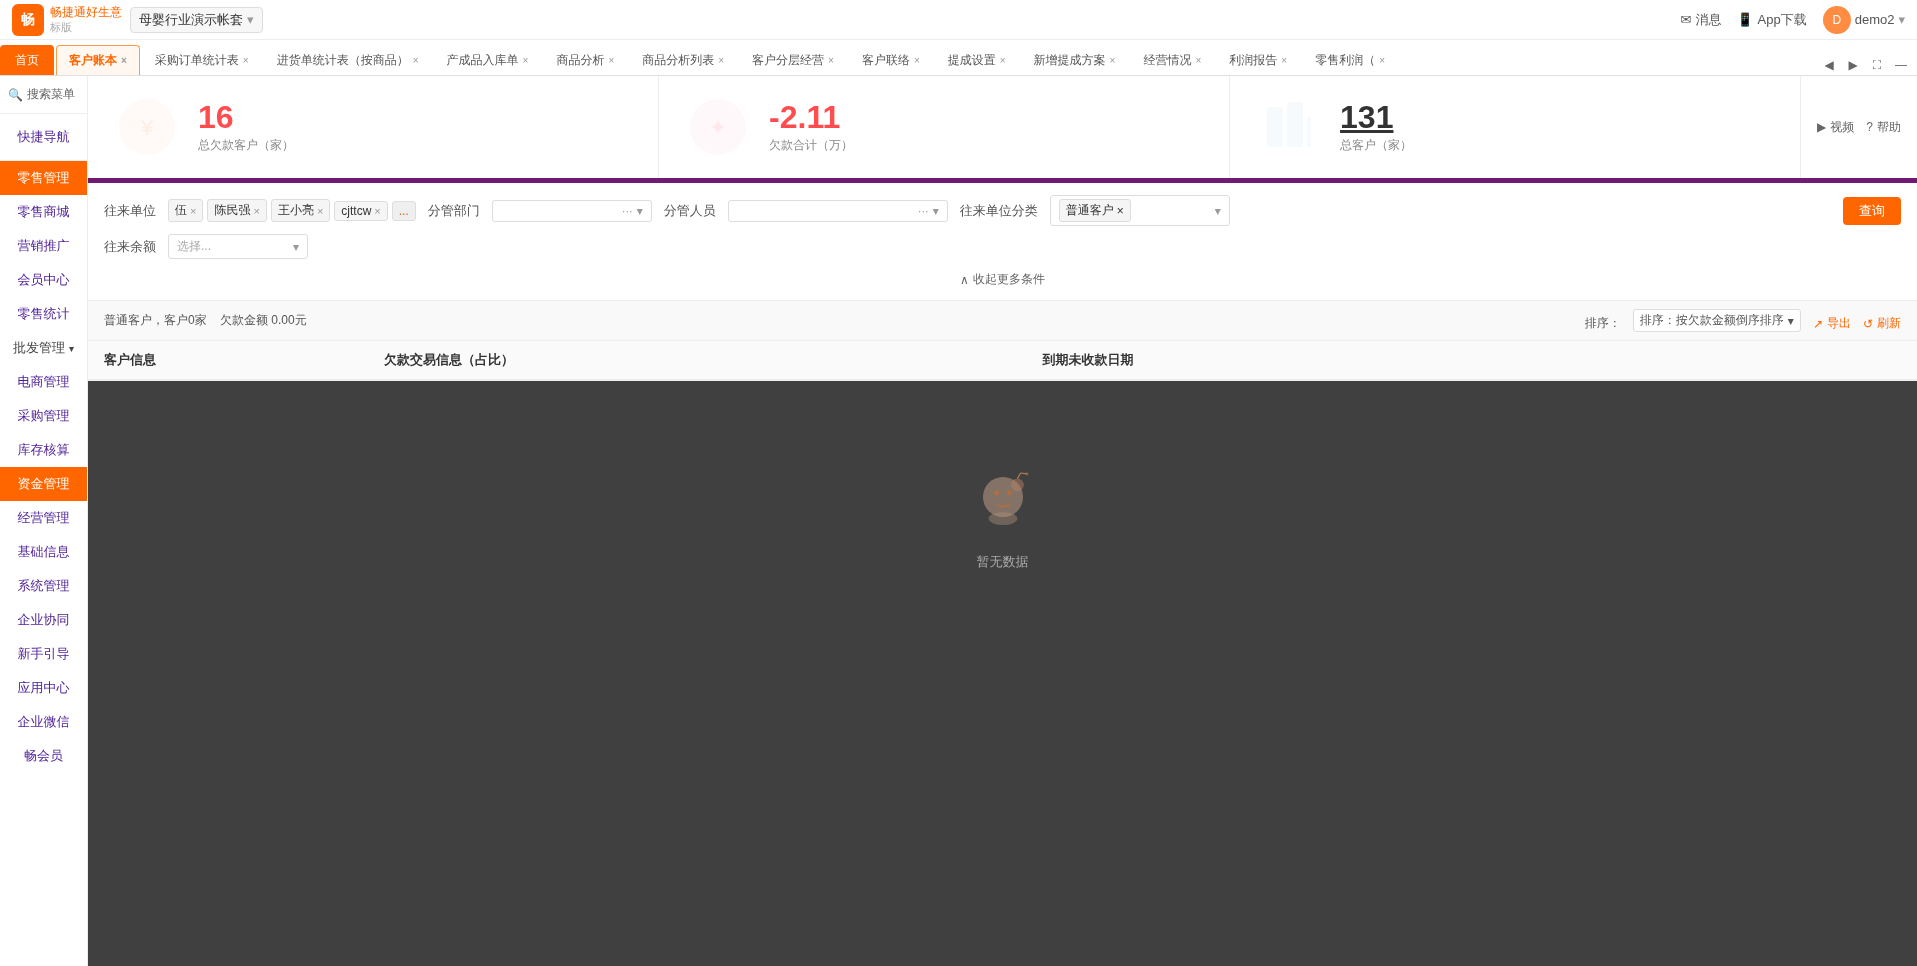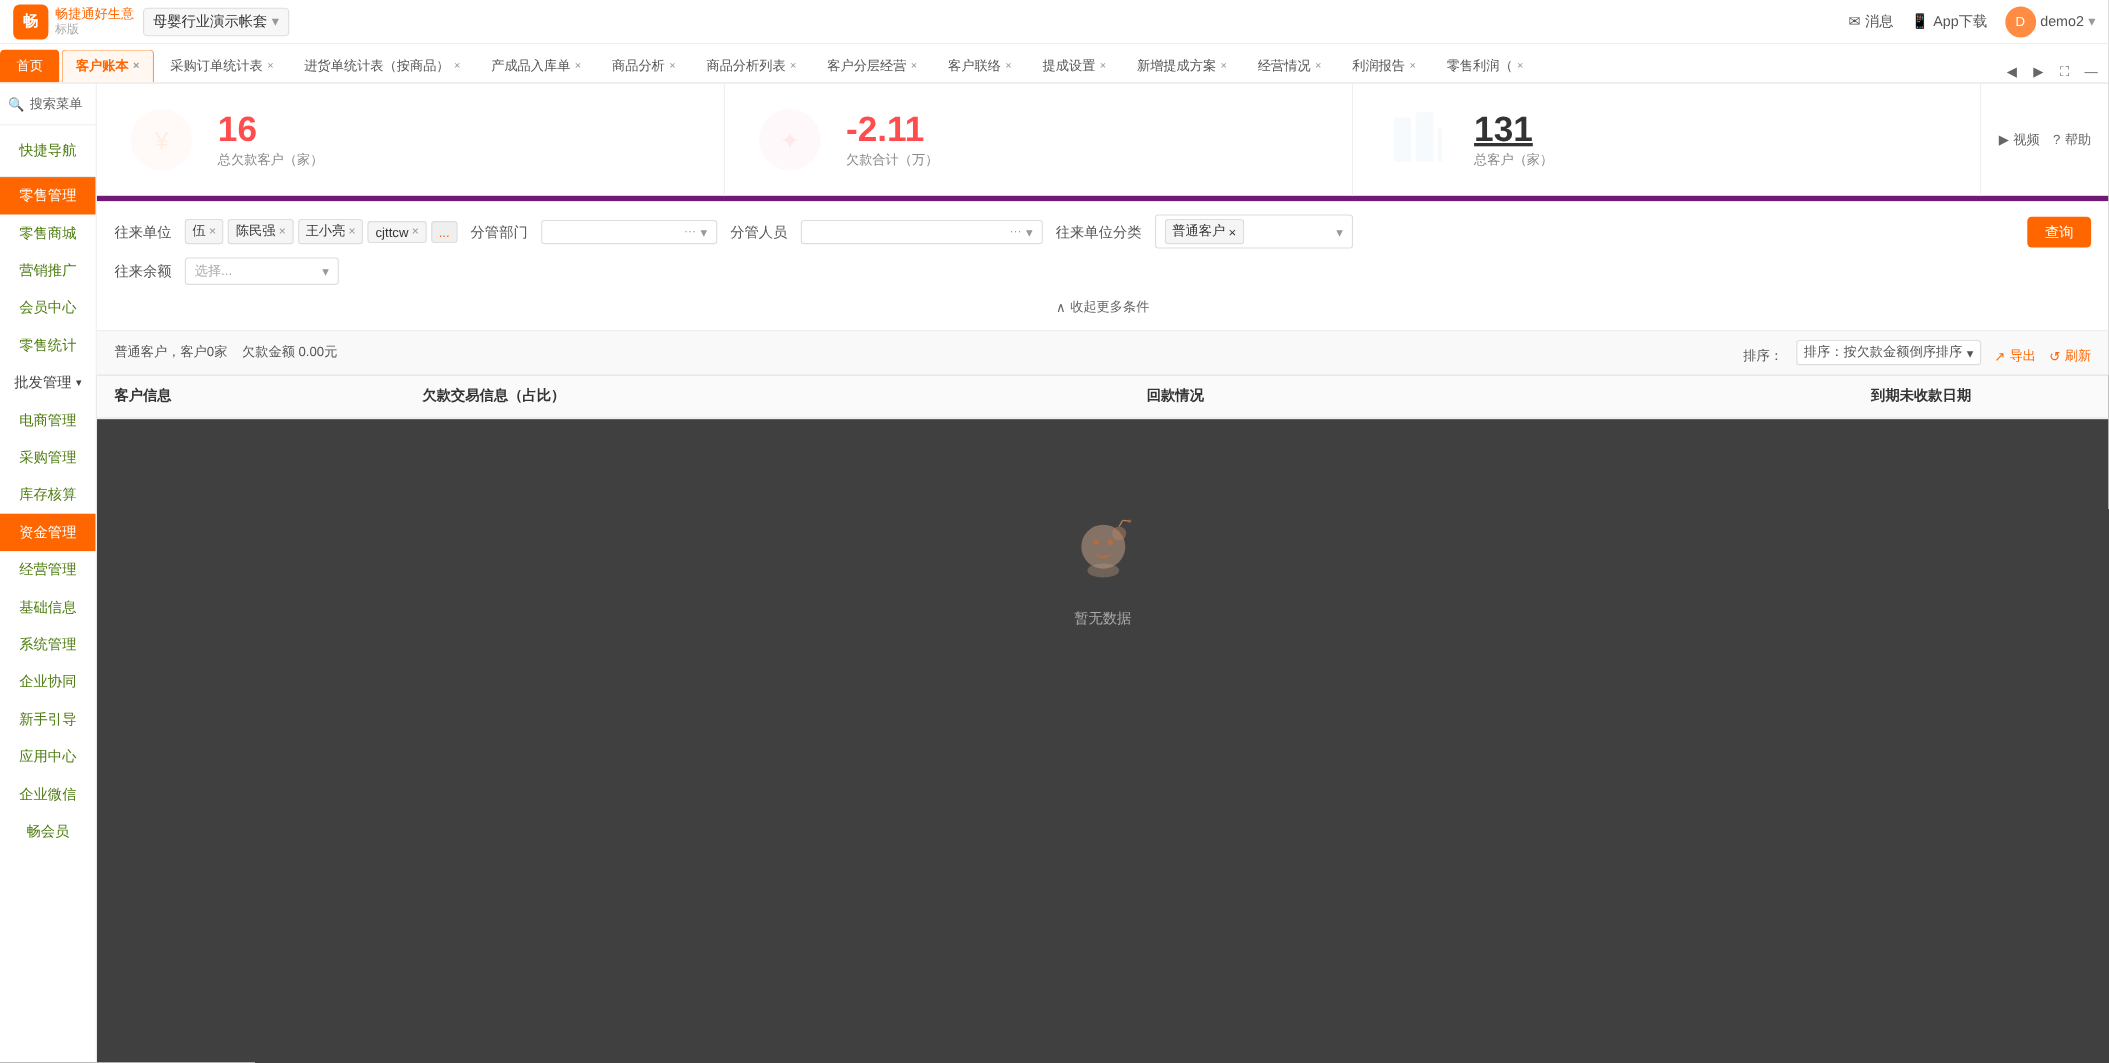--- a/index.html
+++ b/index.html
@@ -171,21 +171,21 @@
       font-size: 12px;
     }
     .sidebar-nav {
       padding: 6px 0;
       border-bottom: 1px solid #eee;
     }
     .sidebar-item {
       padding: 8px 10px;
       font-size: 13px;
       cursor: pointer;
-      color: #4d7c0f;
+      color: #4c1d95;
       text-align: center;
       display: flex;
       align-items: center;
       justify-content: center;
     }
     .sidebar-item.active {
       background: #ff6600;
       color: white;
     }
     .sidebar-section {
@@ -745,21 +745,20 @@
           <span>↺</span>
           <span>刷新</span>
         </div>
       </div>
     </div>
 
     <div class="data-table">
       <div class="table-header">
         <div class="table-header-cell">客户信息</div>
         <div class="table-header-cell">欠款交易信息（占比）</div>
-        <div class="table-header-cell">回款情况</div>
         <div class="table-header-cell">到期未收款日期</div>
       </div>
       <div class="table-empty">
 
         <svg class="empty-icon" viewBox="0 0 100 100">
           <circle cx="50" cy="45" r="25" fill="#ffccaa" opacity="0.6"></circle>
           <ellipse cx="50" cy="72" rx="18" ry="8" fill="#ffccaa" opacity="0.4"></ellipse>
           <circle cx="42" cy="40" r="3" fill="#ff8c42"></circle>
           <circle cx="58" cy="40" r="3" fill="#ff8c42"></circle>
           <path d="M 42 54 Q 50 60 58 54" stroke="#ff8c42" stroke-width="2" fill="none"></path>

